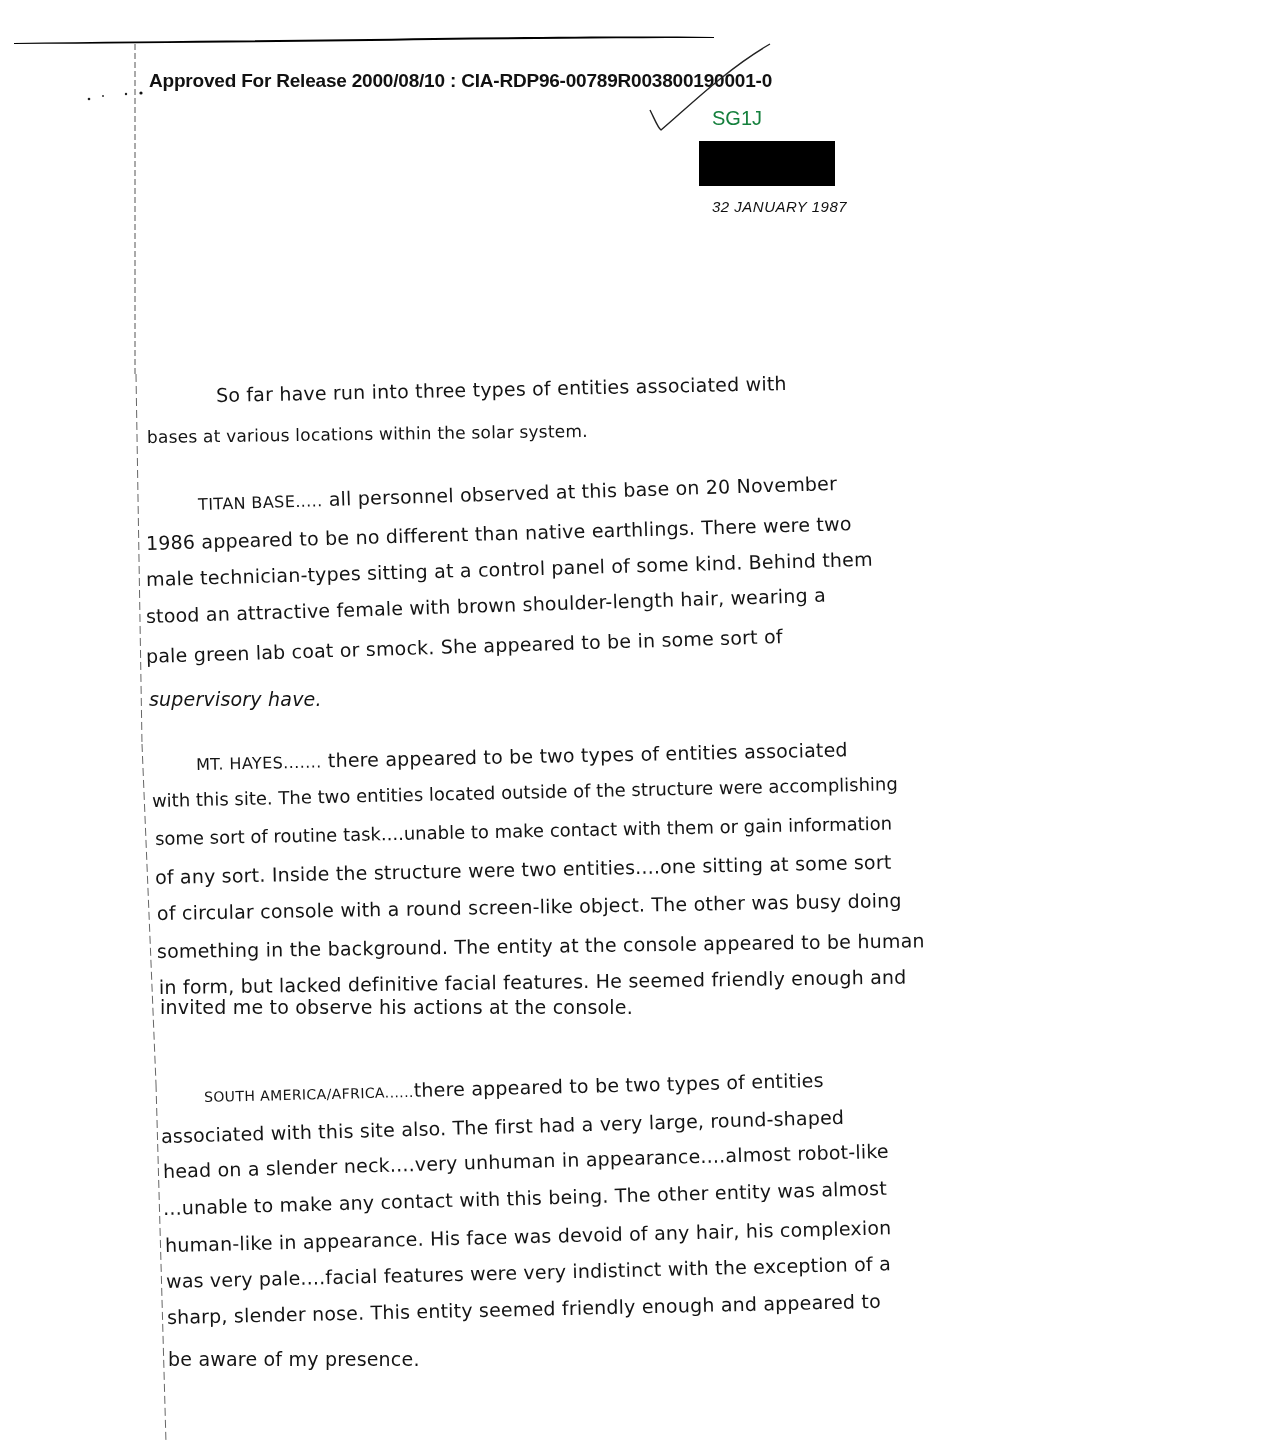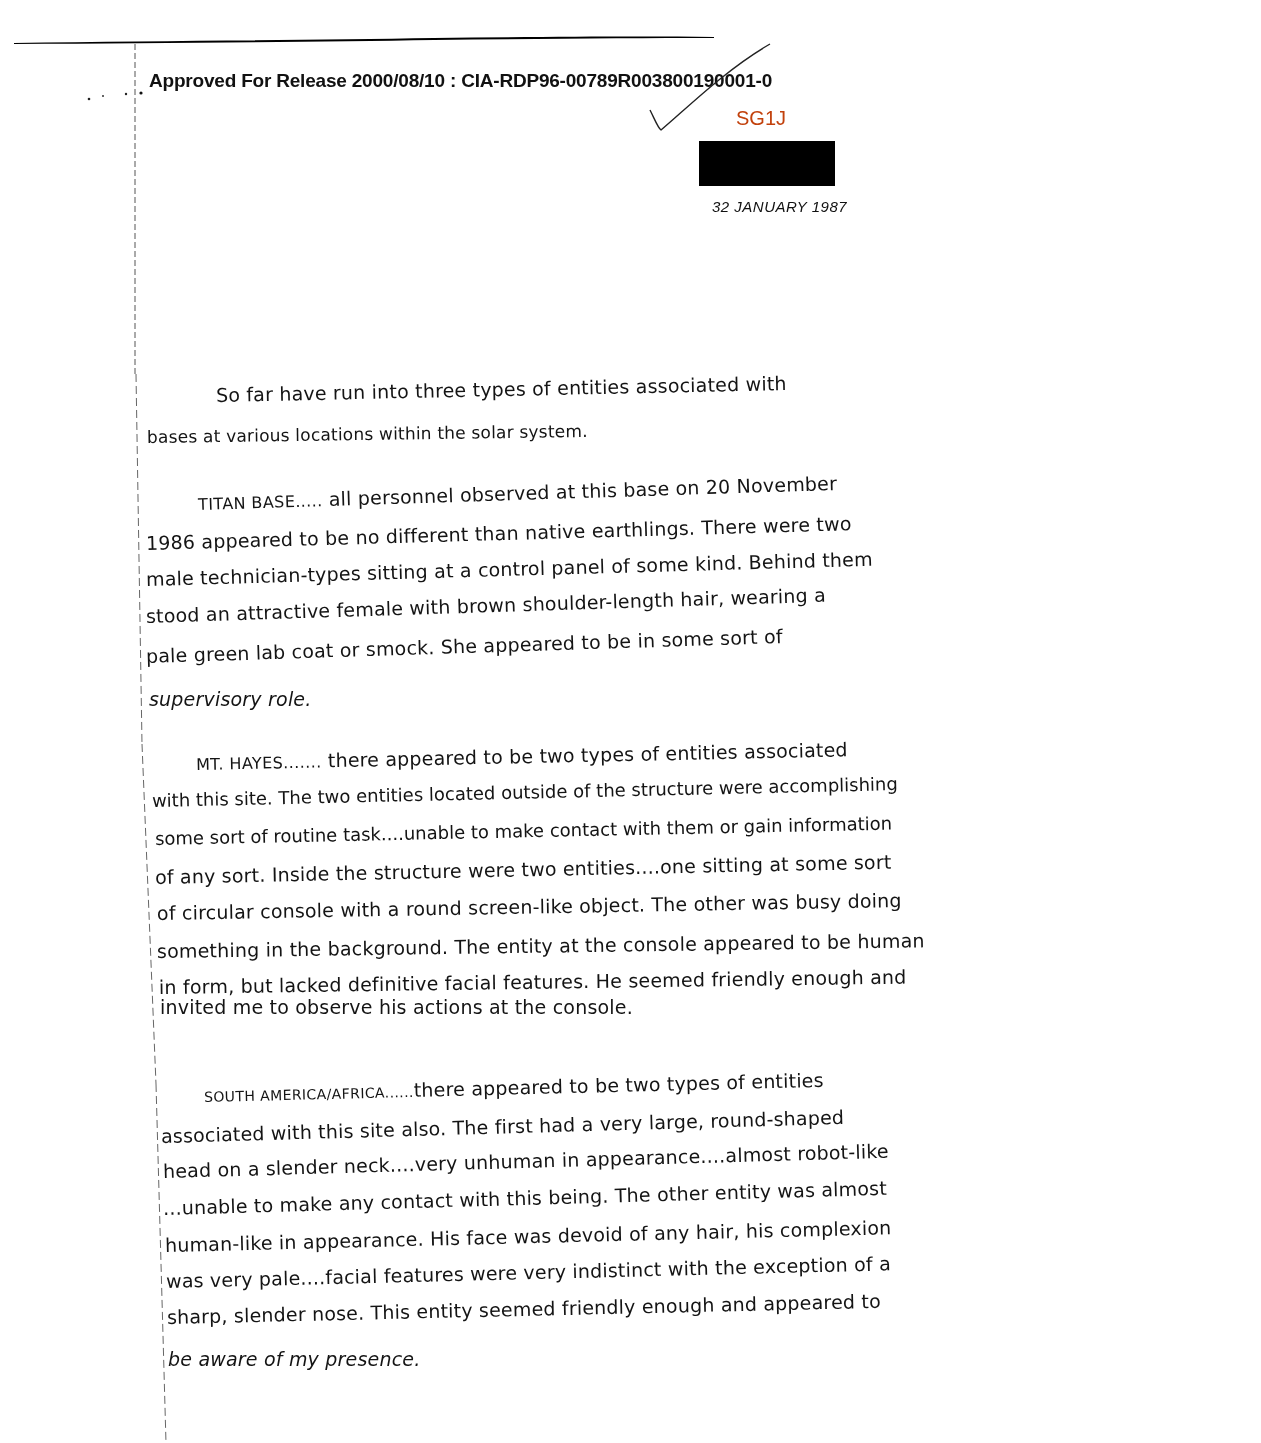--- a/index.html
+++ b/index.html
@@ -57,25 +57,25 @@
     }
     .checkmark {
       position: absolute;
       left: 645px;
       top: 40px;
       width: 130px;
       height: 95px;
     }
     .sg-code {
       position: absolute;
-      left: 736px;
+      left: 712px;
       top: 107px;
       font-family: "Liberation Sans", sans-serif;
       font-size: 20px;
-      color: #c2410c;
+      color: #15803d;
     }
     .redaction {
       position: absolute;
       left: 699px;
       top: 141px;
       width: 136px;
       height: 45px;
       background: #000;
     }
     .doc-date {
@@ -148,21 +148,21 @@
   </div>
 
   <div>
     <div class="hand line" style="left:198px; top:492px; transform: rotate(-1.8deg);">
       <span class="caps">TITAN BASE.....</span><span> all personnel observed at this base on 20 November</span>
     </div>
     <div class="hand line" style="left:146px; top:532px; transform: rotate(-1.6deg);">1986 appeared to be no different than native earthlings. There were two</div>
     <div class="hand line" style="left:146px; top:568px; transform: rotate(-1.6deg);">male technician-types sitting at a control panel of some kind. Behind them</div>
     <div class="hand line" style="left:146px; top:605px; transform: rotate(-1.8deg);">stood an attractive female with brown shoulder-length hair, wearing a</div>
     <div class="hand line" style="left:146px; top:645px; transform: rotate(-1.8deg);">pale green lab coat or smock. She appeared to be in some sort of</div>
-    <div class="hand line" style="left:149px; top:688px; font-style: italic;">supervisory role.</div>
+    <div class="hand line" style="left:149px; top:688px; font-style: italic;">supervisory have.</div>
   </div>
 
   <div>
     <div class="hand line" style="left:196px; top:752px; transform: rotate(-1.2deg);">
       <span class="caps">MT. HAYES.......</span><span> there appeared to be two types of entities associated</span>
     </div>
     <div class="hand line" style="left:152px; top:790px; transform: rotate(-1.3deg); font-size:18px; letter-spacing:0;">with this site. The two entities located outside of the structure were accomplishing</div>
     <div class="hand line" style="left:155px; top:828px; transform: rotate(-1.2deg); font-size:18px; letter-spacing:0;">some sort of routine task....unable to make contact with them or gain information</div>
     <div class="hand line" style="left:155px; top:866px; transform: rotate(-1.2deg);">of any sort. Inside the structure were two entities....one sitting at some sort</div>
     <div class="hand line" style="left:157px; top:902px; transform: rotate(-1.0deg);">of circular console with a round screen-like object. The other was busy doing</div>
@@ -174,16 +174,16 @@
   <div>
     <div class="hand line" style="left:204px; top:1084px; transform: rotate(-1.4deg);">
       <span class="caps" style="font-size:14px;">SOUTH AMERICA/AFRICA......</span><span>there appeared to be two types of entities</span>
     </div>
     <div class="hand line" style="left:161px; top:1125px; transform: rotate(-1.6deg);">associated with this site also. The first had a very large, round-shaped</div>
     <div class="hand line" style="left:163px; top:1160px; transform: rotate(-1.6deg);">head on a slender neck....very unhuman in appearance....almost robot-like</div>
     <div class="hand line" style="left:163px; top:1197px; transform: rotate(-1.6deg);">...unable to make any contact with this being. The other entity was almost</div>
     <div class="hand line" style="left:165px; top:1234px; transform: rotate(-1.4deg);">human-like in appearance. His face was devoid of any hair, his complexion</div>
     <div class="hand line" style="left:166px; top:1270px; transform: rotate(-1.4deg);">was very pale....facial features were very indistinct with the exception of a</div>
     <div class="hand line" style="left:167px; top:1306px; transform: rotate(-1.3deg);">sharp, slender nose. This entity seemed friendly enough and appeared to</div>
-    <div class="hand line" style="left:168px; top:1348px;font-style:italic;">be aware of my presence.</div>
+    <div class="hand line" style="left:168px; top:1348px;">be aware of my presence.</div>
   </div>
 
 </div>
 
 </body></html>

